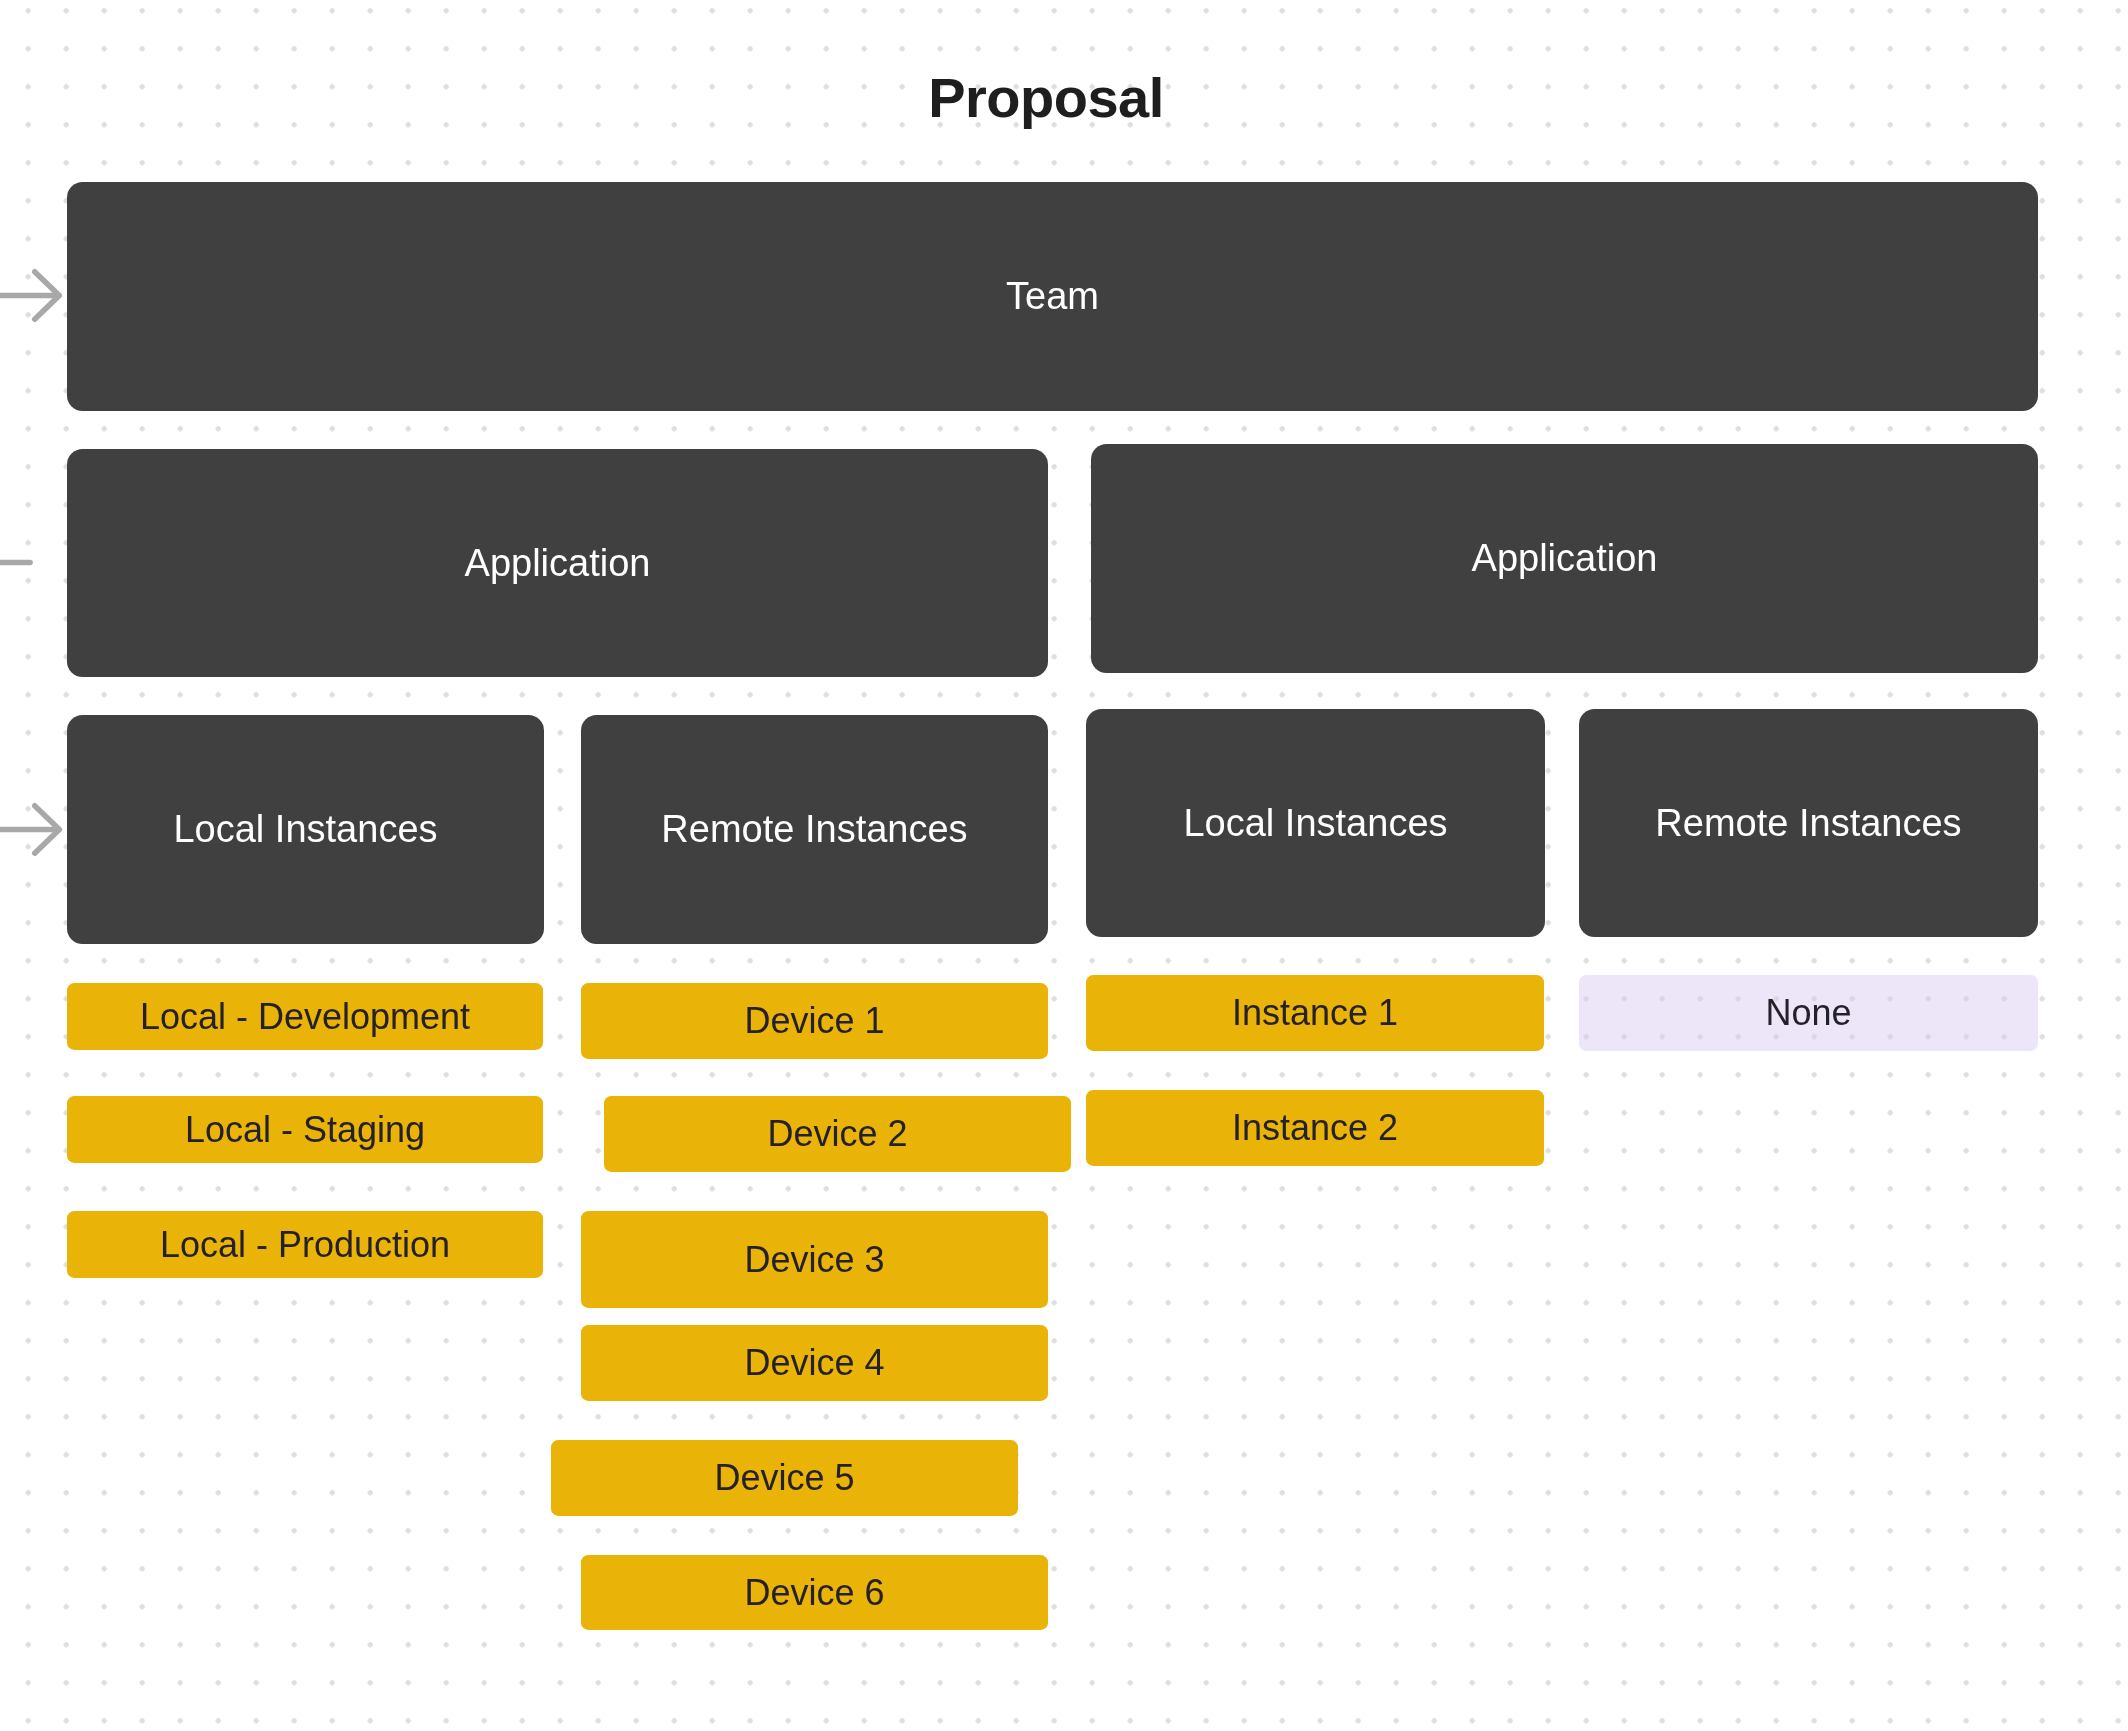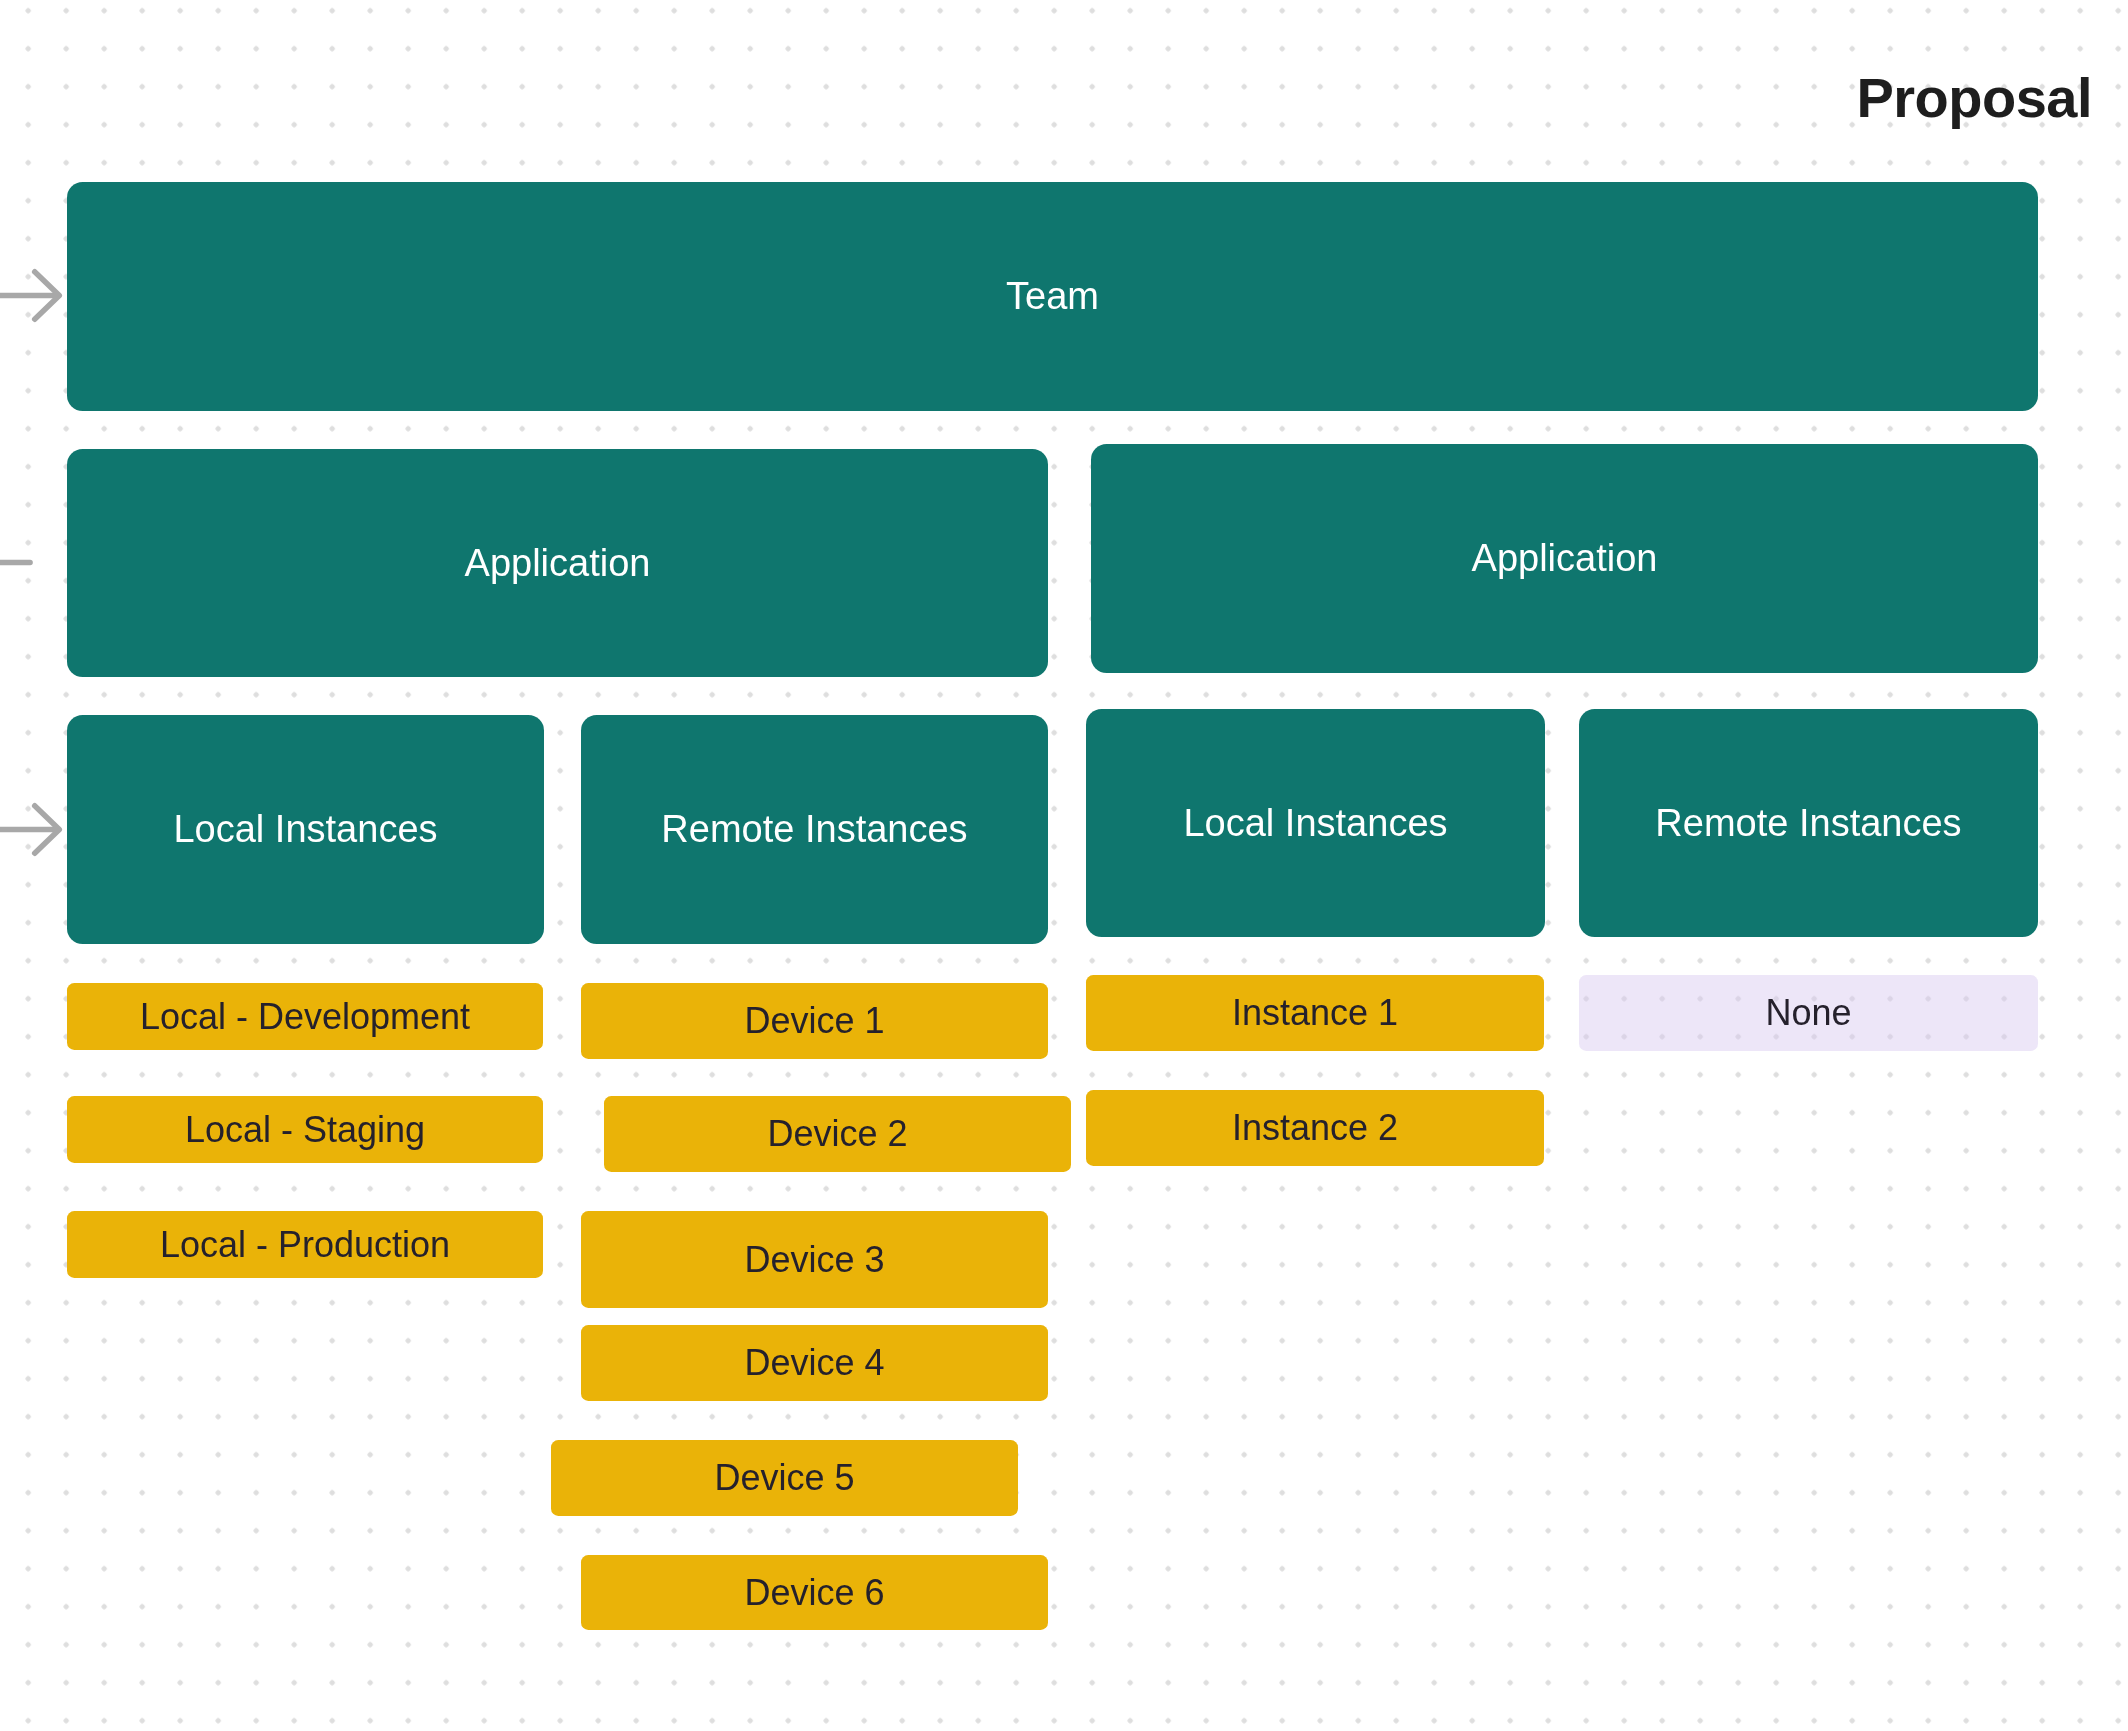--- a/index.html
+++ b/index.html
@@ -15,38 +15,38 @@
       background-image: radial-gradient(circle, #dedede 2.4px, rgba(255,255,255,0) 2.9px);
       background-size: 38px 38px;
       background-position: 9.2px -8.3px;
       font-family: "Liberation Sans", "DejaVu Sans", sans-serif;
     }
     .title {
       position: absolute;
       left: 0;
       width: 2092px;
       top: 66px;
-      text-align: right;
+      text-align: center;
       font-size: 56px;
       font-weight: 700;
       color: #1e1e1e;
       line-height: 64px;
       letter-spacing: -0.5px;
     }
     .block {
       position: absolute;
       box-sizing: border-box;
       display: flex;
       align-items: center;
       justify-content: center;
       text-align: center;
       border-radius: 14.7px;
     }
     .block.primary {
-      background: #0f766e;
+      background: #404040;
       color: #ffffff;
       font-size: 38px;
       border-radius: 15.6px;
     }
     .block.item {
       background: #eab308;
       color: #25212c;
       font-size: 36px;
       border-radius: 7.3px;
     }

